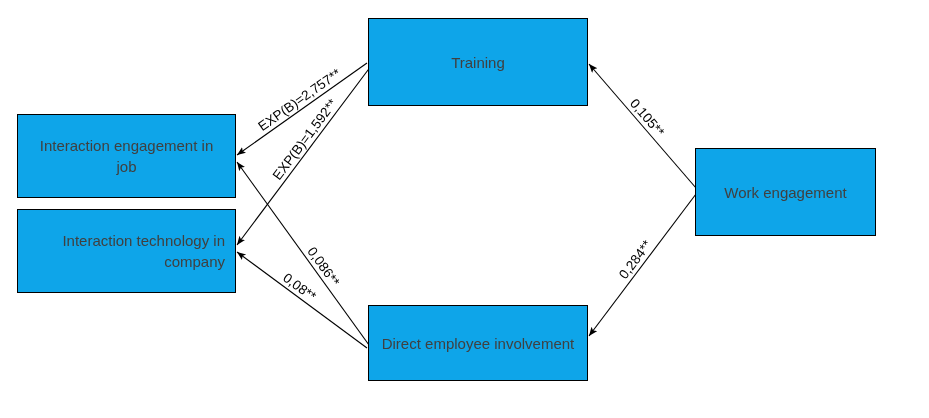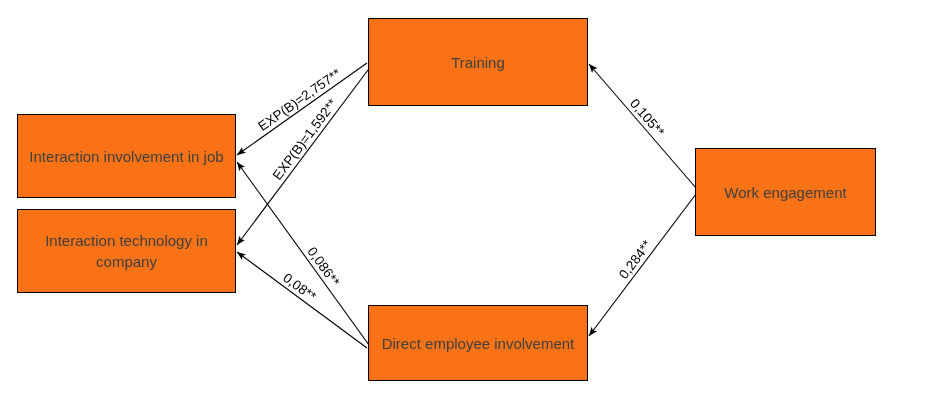--- a/index.html
+++ b/index.html
@@ -21,21 +21,21 @@
     position: absolute;
     left: 0;
     top: 0;
     width: 929px;
     height: 418px;
   }
   .node-box {
     position: absolute;
     box-sizing: border-box;
     border: 1px solid #000000;
-    background: #f97316;
+    background: #0ea5e9;
     display: flex;
     align-items: center;
     justify-content: center;
     text-align: center;
   }
   .node-label {
     font-family: "Liberation Sans", sans-serif;
     font-size: 15px;
     line-height: 21px;
     color: #404040;
@@ -75,24 +75,24 @@
         <text x="299.9786491398861" y="100.62983030636076" class="edge-label" text-anchor="middle" dominant-baseline="middle" transform="rotate(324.71,299.98,100.63)">EXP(B)=2,757**</text>
         <text x="305.63570918083406" y="139.96572642587574" class="edge-label" text-anchor="middle" dominant-baseline="middle" transform="rotate(306.82,305.64,139.97)">EXP(B)=1,592**</text>
         <text x="322.68823740914206" y="267.11995990160244" class="edge-label" text-anchor="middle" dominant-baseline="middle" transform="rotate(54.20,322.69,267.12)">0,086**</text>
         <text x="298.9523442232734" y="287.80453386431725" class="edge-label" text-anchor="middle" dominant-baseline="middle" transform="rotate(36.44,298.95,287.80)">0,08**</text>
         <text x="646.4167801078569" y="118.29358490693" class="edge-label" text-anchor="middle" dominant-baseline="middle" transform="rotate(49.21,646.42,118.29)">0,105**</text>
         <text x="636.1108148187309" y="260.1856139831282" class="edge-label" text-anchor="middle" dominant-baseline="middle" transform="rotate(307.00,636.11,260.19)">0,284**</text>
       </g>
   </svg>
 
   <div class="node-box" style="left: 17px; top: 114px; width: 219px; height: 84px;">
-    <span class="node-label">Interaction involvement in job</span>
+    <span class="node-label">Interaction engagement in job</span>
   </div>
 
-  <div class="node-box" style="left: 17px; top: 209px; width: 219px; height: 84px;">
+  <div class="node-box" style="left: 17px; top: 209px; width: 219px; height: 84px; text-align: right;">
     <span class="node-label">Interaction technology in company</span>
   </div>
 
   <div class="node-box" style="left: 368px; top: 18px; width: 220px; height: 88px;">
     <span class="node-label">Training</span>
   </div>
 
   <div class="node-box" style="left: 368px; top: 305px; width: 220px; height: 76px;">
     <span class="node-label">Direct employee involvement</span>
   </div>

